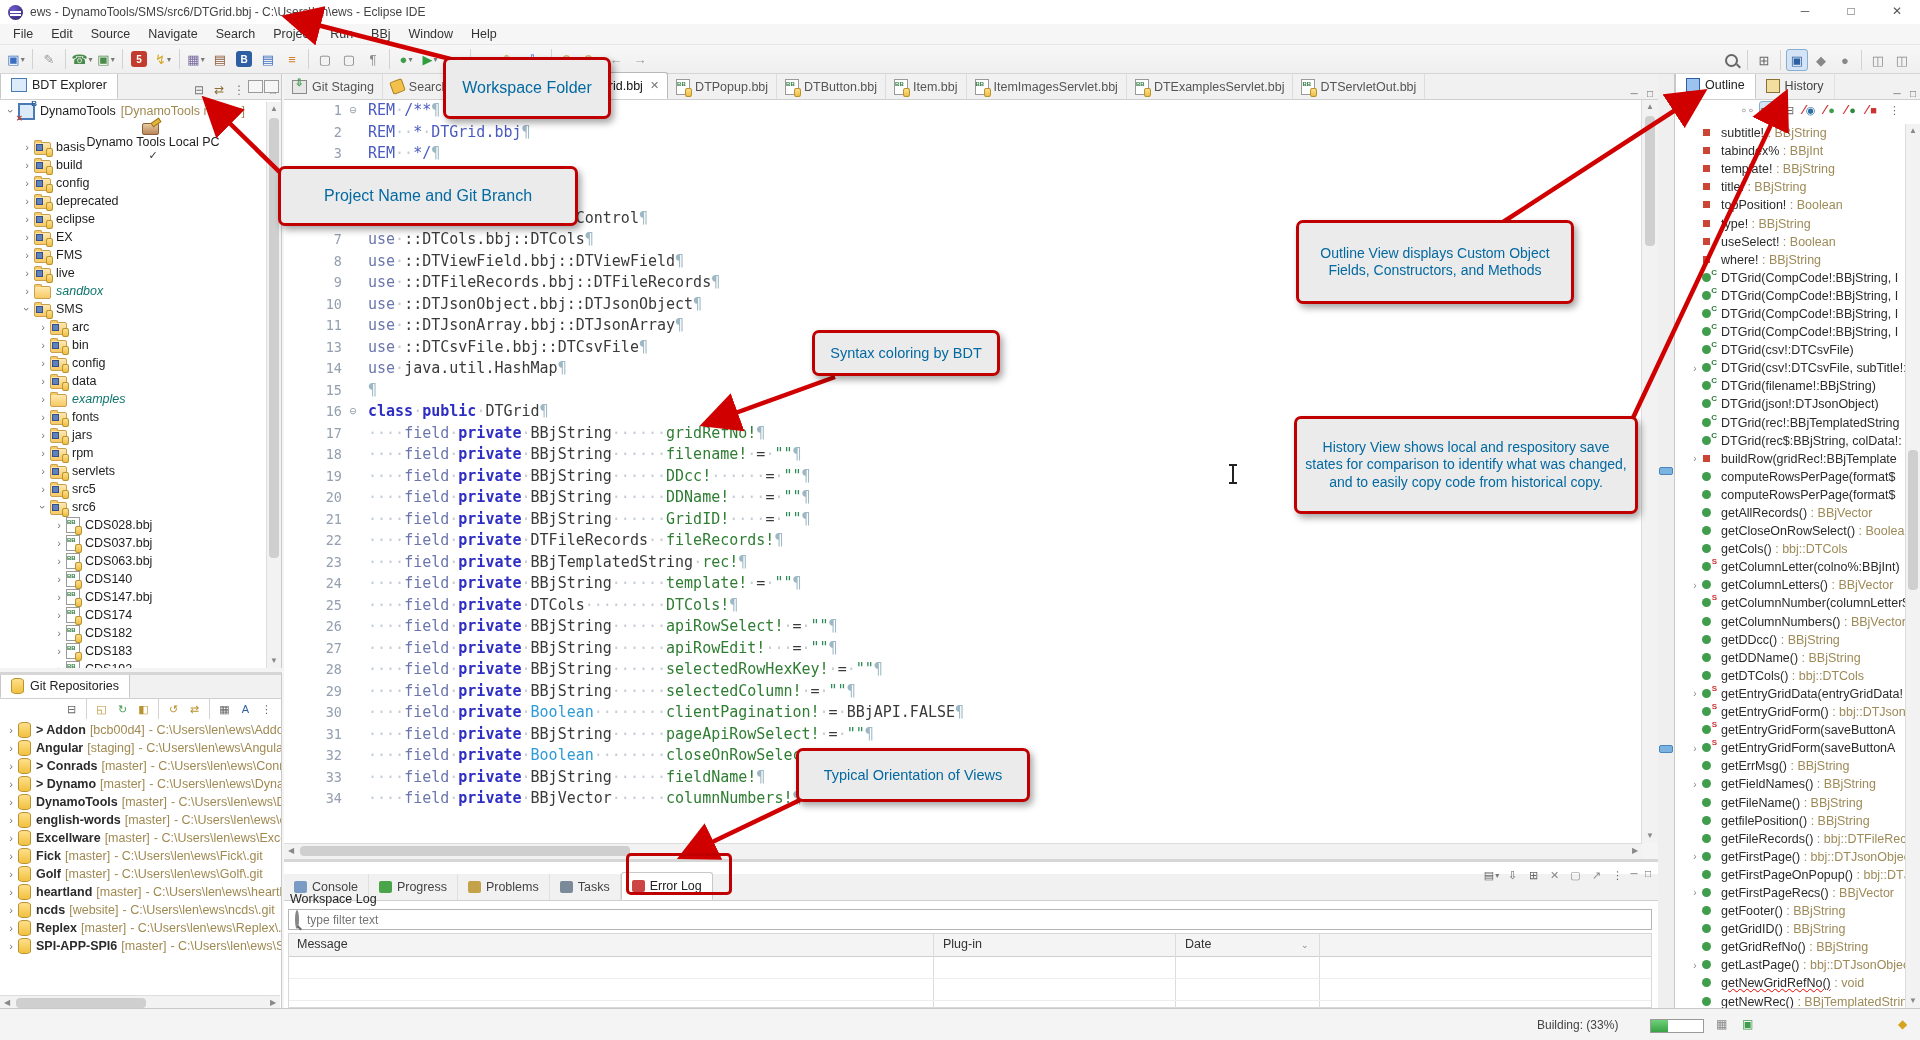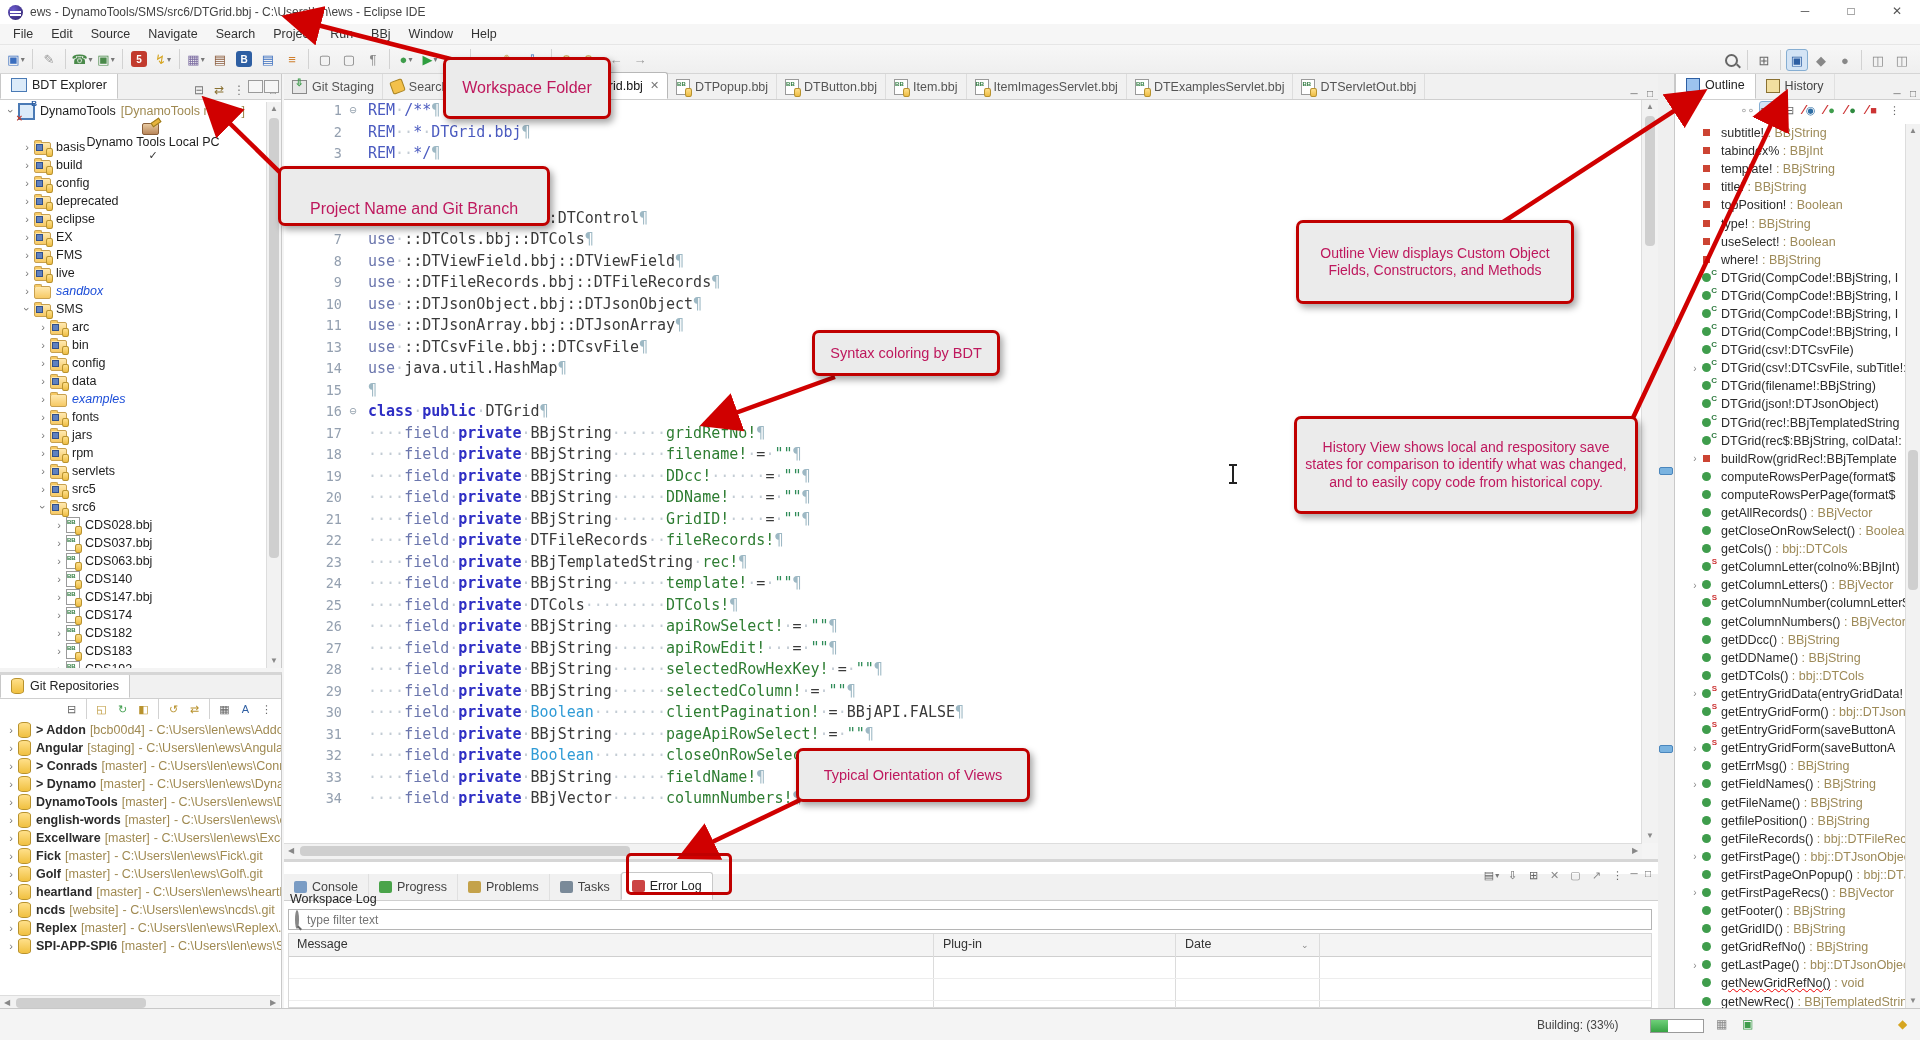--- a/index.html
+++ b/index.html
@@ -30,21 +30,21 @@
   .hico{width:18px;height:18px;display:flex;align-items:center;justify-content:center;color:#8a7132;font-size:12px;margin:0 1px;}
   .hico.gray{color:#777;}
   .minmax{color:#666;font-size:10px;width:16px;text-align:center;}
   
   #explorer{position:absolute;left:0;top:74px;width:281px;height:594px;background:#fff;border-right:1px solid #c9c9c9;overflow:hidden;}
   #explorer-rows,#git-rows{position:absolute;left:0;width:100%;}
   .trow{height:18px;display:flex;align-items:center;white-space:nowrap;font-size:12.5px;}
   .chev{width:14px;text-align:center;color:#777;font-size:11px;flex:none;}
   .chev.open{transform:rotate(90deg);}
   .tlabel{margin-left:5px;color:#1d1d1d;}
-  .tlabel.it{font-style:italic;color:#1d4ed8;}
+  .tlabel.it{font-style:italic;color:#0f766e;}
   .tdec{margin-left:5px;color:#a08a52;}
   .tchk{margin-left:5px;color:#333;font-size:11px;}
   .vscroll{position:absolute;width:14px;background:#f2f2f2;border-left:1px solid #ddd;}
   .vthumb{position:absolute;left:2px;width:10px;background:#cfcfcf;border-radius:4px;}
   .sarrow{position:absolute;left:0;width:14px;height:14px;text-align:center;font-size:8px;color:#888;line-height:14px;}
   
   .mi{flex:none;position:relative;display:inline-block;}
   .ic-fold{width:15px;height:11px;background:linear-gradient(#ffe9b0,#f6c964);border:1px solid #c8a04e;border-radius:2px;margin-top:2px;}
   .ic-fold::before{content:"";position:absolute;top:-3px;left:-1px;width:6px;height:2px;background:#f6c964;border:1px solid #c8a04e;border-bottom:none;border-radius:2px 2px 0 0;}
   .ic-fold::after{content:"";position:absolute;right:-3px;bottom:-3px;width:5px;height:7px;background:linear-gradient(#ffe08a,#eebd45);border:1px solid #b8922d;border-radius:2px / 3px;}
@@ -126,21 +126,21 @@
   #out-vscroll{position:absolute;right:0;top:50px;width:15px;height:884px;background:#f2f2f2;border-left:1px solid #ddd;}
   
   #splitter{position:absolute;left:1658px;top:74px;width:16px;height:934px;background:#efefef;}
   .bluemark{position:absolute;width:12px;height:6px;background:#7ab3e0;border:1px solid #4a86bd;border-radius:2px;}
   
   #statusbar{position:absolute;left:0;top:1008px;width:1920px;height:32px;background:#f4f4f4;border-top:1px solid #c8c8c8;font-size:12px;color:#444;}
   #building{position:absolute;left:1537px;top:9px;}
   #progressbar{position:absolute;left:1650px;top:10px;width:52px;height:12px;border:1px solid #9a9a9a;background:#fff;}
   #progressbar .fill{height:100%;background:linear-gradient(#6fd07a,#37a344);}
   
-  .callout{position:absolute;background:#ebebeb;border:3px solid #c00000;border-radius:7px;color:#be185d;display:flex;align-items:center;justify-content:center;text-align:center;box-shadow:3px 4px 7px rgba(0,0,0,.35);z-index:60;padding:4px 8px;box-sizing:border-box;line-height:1.25;}
+  .callout{position:absolute;background:#ebebeb;border:3px solid #c00000;border-radius:7px;color:#0369a1;display:flex;align-items:center;justify-content:center;text-align:center;box-shadow:3px 4px 7px rgba(0,0,0,.35);z-index:60;padding:4px 8px;box-sizing:border-box;line-height:1.25;}
   #arrow-svg{position:absolute;left:0;top:0;z-index:55;pointer-events:none;}
   #errlog-box{position:absolute;left:626px;top:853px;width:100px;height:36px;border:3px solid #c00000;border-radius:5px;z-index:58;}
   #cursor{position:absolute;left:1232px;top:466px;width:2px;height:16px;background:#222;z-index:70;}
   #cursor::before,#cursor::after{content:"";position:absolute;left:-3px;width:8px;height:2px;background:#222;}
   #cursor::before{top:-2px;} #cursor::after{bottom:-2px;}
   .pane-ico{position:absolute;width:13px;height:11px;border:1px solid #9a9a9a;background:#f6f6f6;}
 </style>
 </head>
 <body>
 
@@ -1272,21 +1272,21 @@
         <div class="fill" style="width:33%;"></div>
       </div>
     <span style="position:absolute;left:1716px;top:8px;color:#888;">▦</span>
     <span style="position:absolute;left:1742px;top:8px;color:#3f9d4c;">▣</span>
     <span style="position:absolute;left:1898px;top:8px;color:#d6a520;">◆</span>
   </div>
 
   <div class="callout" id="co-workspace-folder" style="left:443px;top:57px;width:168px;height:62px;font-size:16px;">
       <span>Workspace Folder</span>
     </div>
-  <div class="callout" id="co-project-name" style="left:278px;top:166px;width:272px;height:60px;font-size:16px;align-items:flex-end;">
+  <div class="callout" id="co-project-name" style="left:278px;top:166px;width:300px;height:60px;font-size:16px;">
       <span>Project Name and Git Branch</span>
     </div>
   <div class="callout" id="co-syntax" style="left:812px;top:330px;width:188px;height:46px;font-size:14.5px;">
       <span>Syntax coloring by BDT</span>
     </div>
   <div class="callout" id="co-outline" style="left:1296px;top:220px;width:278px;height:84px;font-size:14px;">
       <span>Outline View displays Custom Object Fields, Constructors, and Methods</span>
     </div>
   <div class="callout" id="co-history" style="left:1294px;top:416px;width:344px;height:98px;font-size:14px;">
       <span>History View shows local and respository save states for comparison to identify what was changed, and to easily copy code from historical copy.</span>

